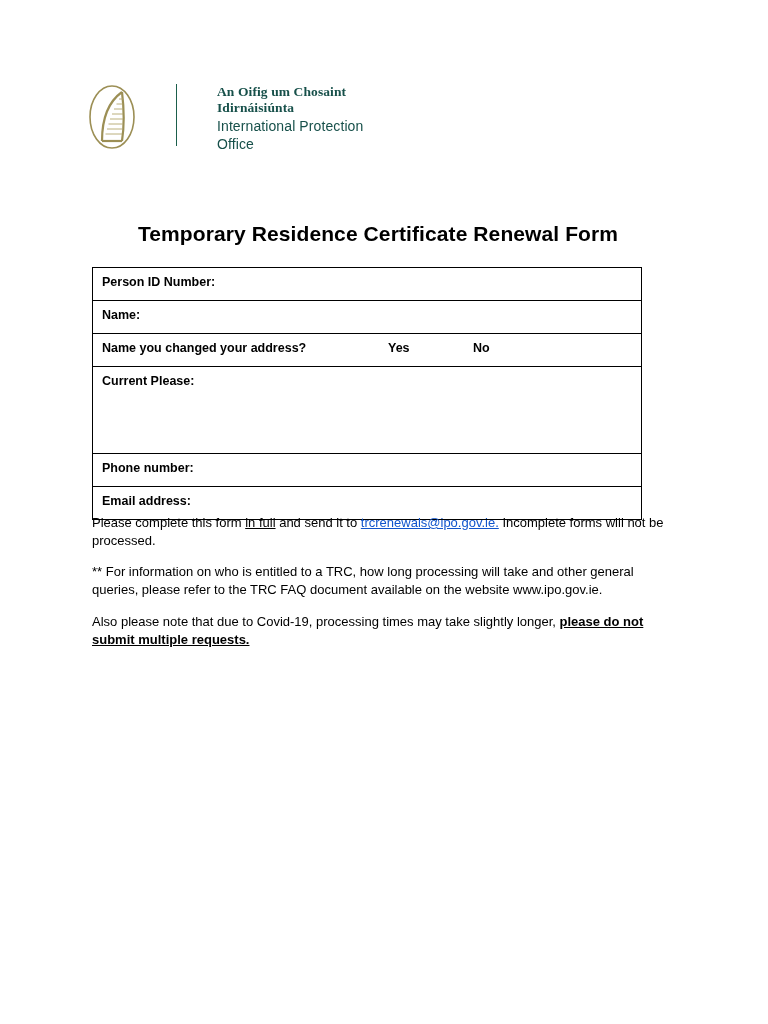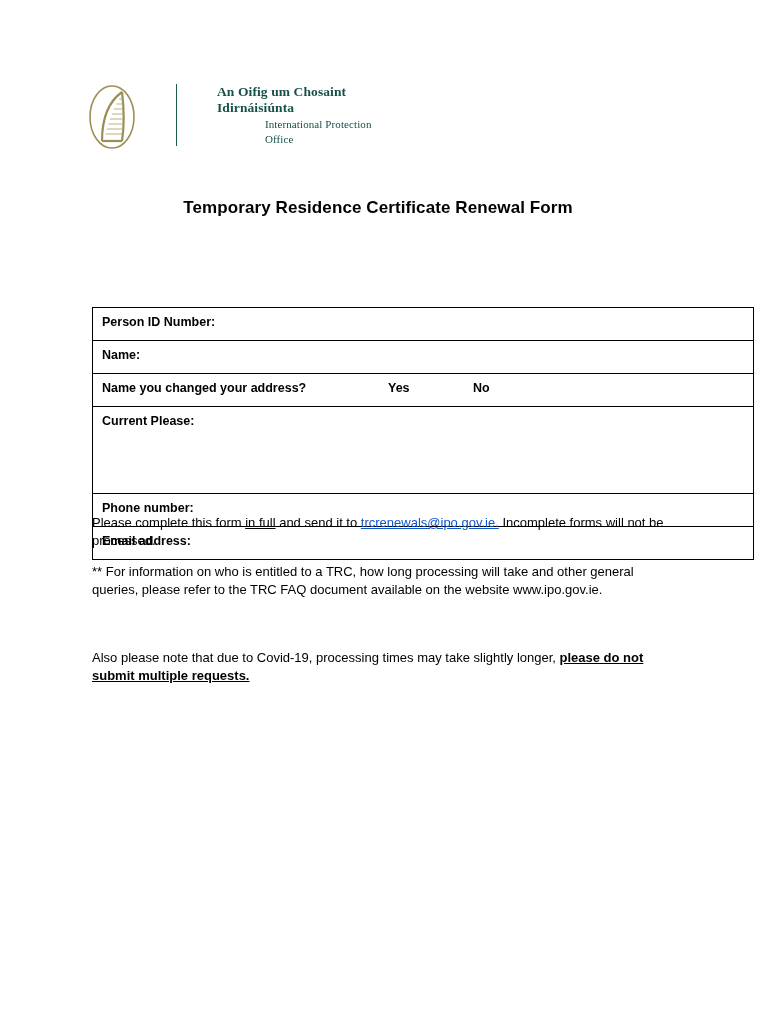--- a/index.html
+++ b/index.html
@@ -49,49 +49,47 @@
     line-height: 1.18;
   }
   .logo-text .ga {
     font-family: "Liberation Serif", serif;
     font-weight: bold;
     font-size: 13.5px;
     color: #17504a;
     letter-spacing: 0.1px;
   }
   .logo-text .en {
-    font-family: Liberation Serif, serif;
-    font-size: 11px;
+    font-family: Liberation Sans, sans-serif;
+    font-size: 14px;
     color: #17504a;
     letter-spacing: 0.1px;
     margin-top: 2px;
-    margin-left: 48px;
   }
 
   
   .doc-title {
     position: absolute;
     left: 0;
-    top: 198px;
+    top: 222px;
     width: 756px;
     text-align: center;
-    font-size: 17px;
+    font-size: 21px;
     font-weight: bold;
     letter-spacing: 0.1px;
   }
 
   
   .form-table {
     position: absolute;
     left: 92px;
     top: 267px;
-    width: 662px;
+    width: 550px;
     border-collapse: collapse;
     table-layout: fixed;
-    margin-top: 40px;
   }
   .form-table td {
     border: 1px solid #000000;
     font-size: 12.5px;
     font-weight: bold;
     padding: 7px 9px;
     vertical-align: top;
   }
   .form-table tr.row-id td { height: 18px; }
   .form-table tr.row-name td { height: 18px; }
@@ -112,21 +110,21 @@
   
   .body-text {
     position: absolute;
     left: 92px;
     width: 572px;
     font-size: 13px;
     line-height: 1.42;
   }
   .p1 { top: 514px; }
   .p2 { top: 563px; }
-  .p3 { top: 613px; margin-top: 36px; }
+  .p3 { top: 613px; }
 
   .u { text-decoration: underline; }
   .b { font-weight: bold; }
   a.link {
     color: #1155cc;
     text-decoration: underline;
   }
 </style>
 </head>
 <body>

